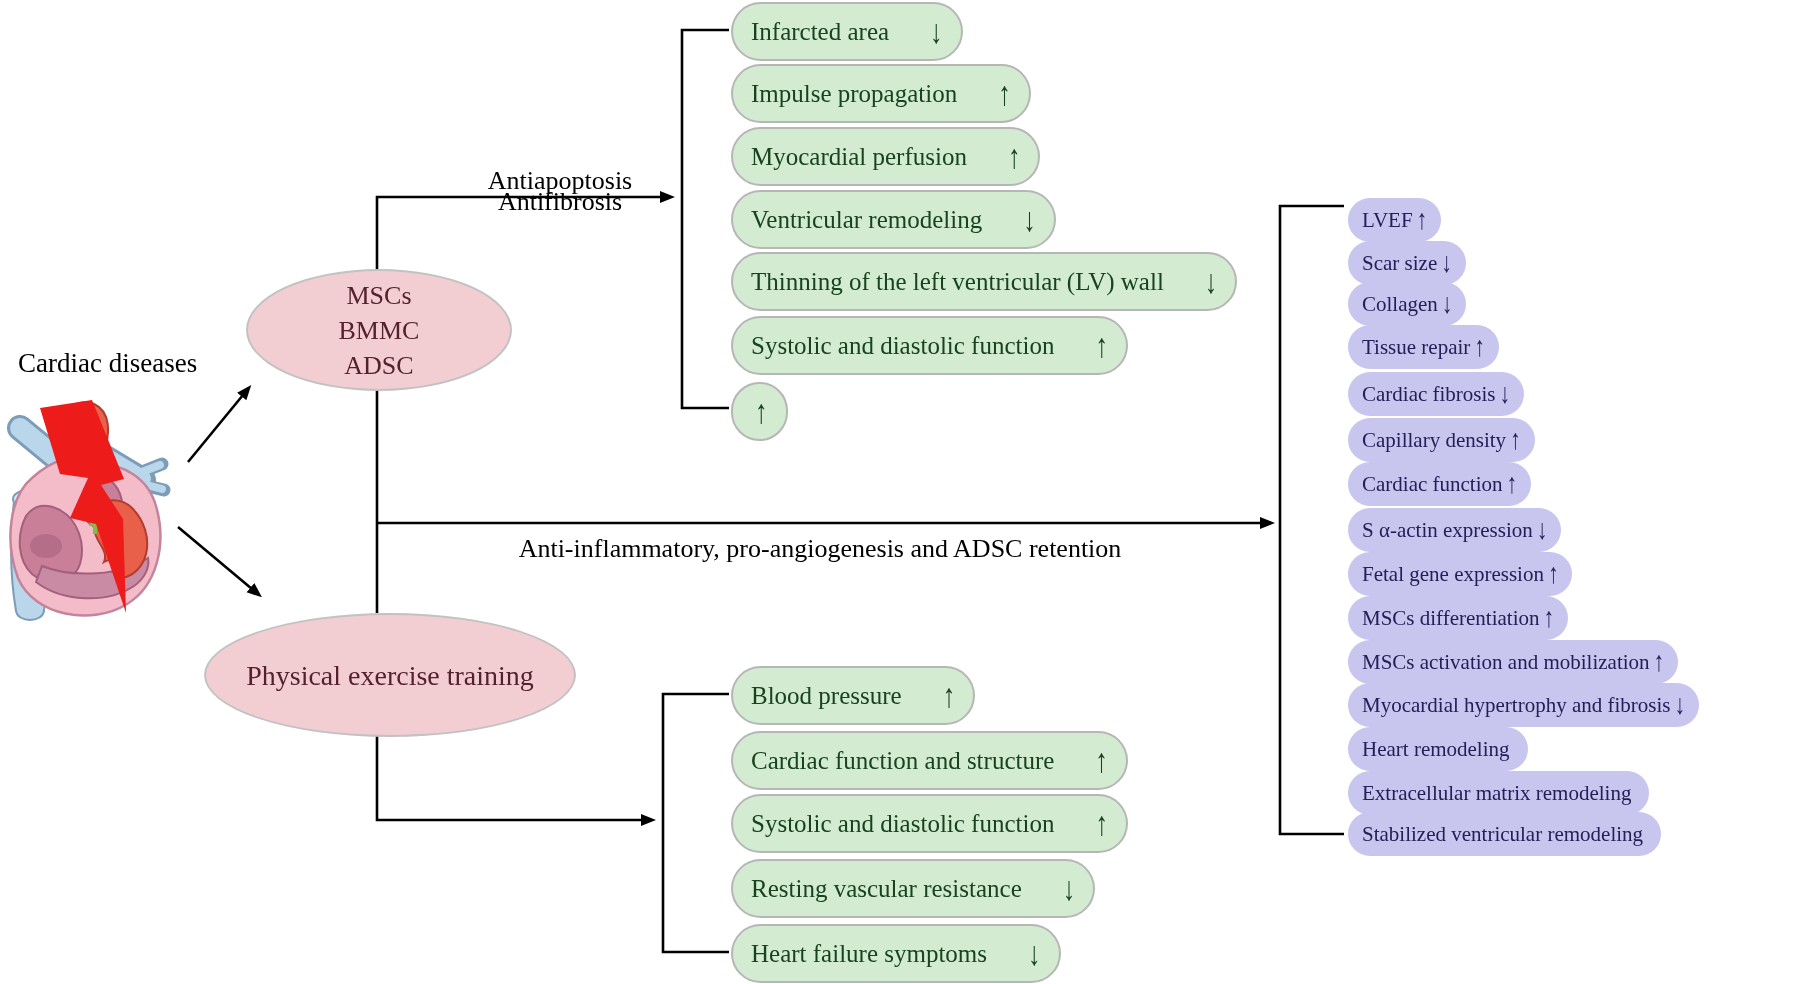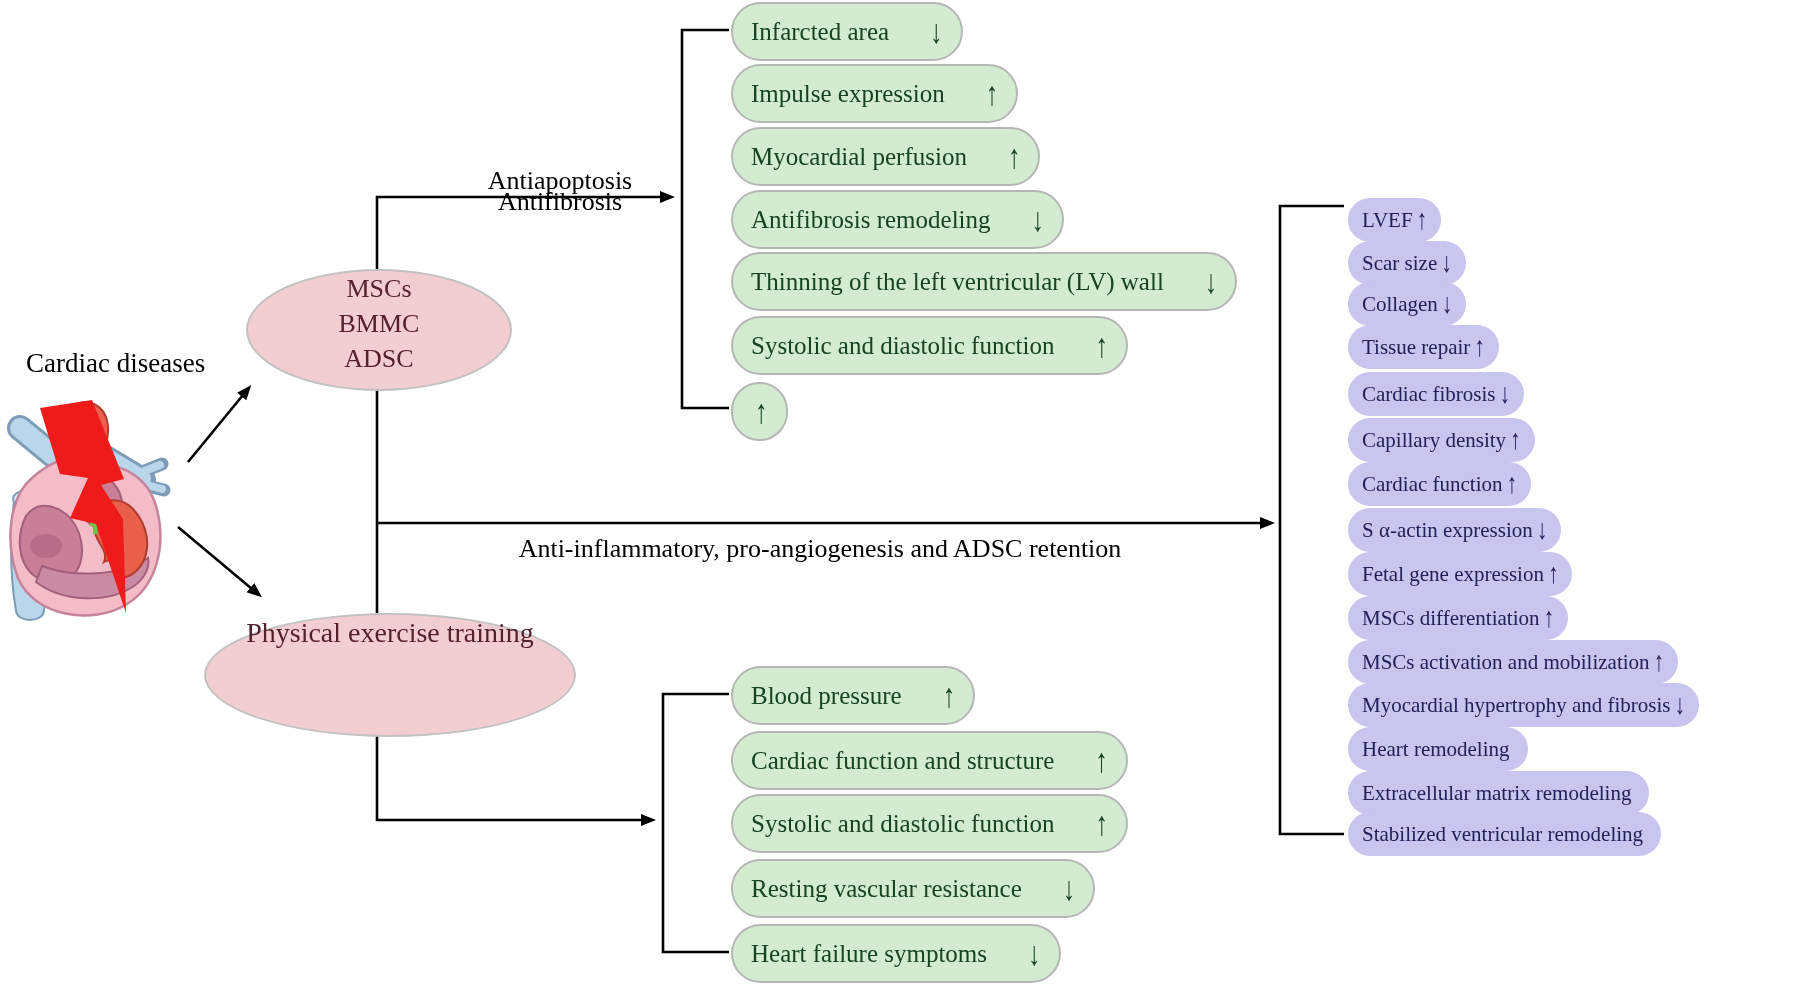--- a/index.html
+++ b/index.html
@@ -6,21 +6,21 @@
   .stage{
     position:relative;width:1801px;height:984px;background:#ffffff;overflow:hidden;
     font-family:"Liberation Serif", serif;color:#000;
   }
   .abs{position:absolute;}
   svg.connectors{position:absolute;left:0;top:0;}
   
   .node{
     position:absolute;border-radius:50%;
     background:var(--ellipse_fill);border:2px solid var(--ellipse_border);
-    display:flex;flex-direction:column;align-items:center;
+    display:flex;flex-direction:column;align-items:center;justify-content:center;
     color:var(--ellipse_text);text-align:center;
   }
   .node .nline{line-height:35px;}
   
   .group{position:absolute;left:0;top:0;}
   .pill{
     position:absolute;left:0;display:flex;align-items:center;justify-content:center;
     border-radius:999px;white-space:nowrap;
   }
   .pill.g{
@@ -85,21 +85,21 @@
       <path d="M377,270 L377,197 L662,197" marker-end="url(#ah)"></path>
       <path d="M377,387 L377,613"></path>
       <path d="M377,523 L1262,523" marker-end="url(#ah)"></path>
       <path d="M377,733 L377,820 L643,820" marker-end="url(#ah)"></path>
       <path d="M729,30 L682,30 L682,408 L729,408"></path>
       <path d="M729,694 L663,694 L663,952 L729,952"></path>
       <path d="M1344,206 L1280,206 L1280,834 L1344,834"></path>
     </g>
   </svg>
 
-  <div class="flabel" style="left:26px;top:348px;font-size:27px;">Cardiac diseases</div>
+  <div class="flabel" style="left:18px;top:348px;font-size:27px;">Cardiac diseases</div>
 
   <div class="node" style="left:246px;top:269px;width:262px;height:118px;font-size:26px;">
     <span class="nline">MSCs</span>
     <span class="nline">BMMC</span>
     <span class="nline">ADSC</span>
   </div>
 
   <div class="node" style="left:204px;top:613px;width:368px;height:120px;font-size:28px;">
     <span class="nline">Physical exercise training</span>
   </div>
@@ -108,29 +108,29 @@
   <div class="flabel centered" style="left:560px;top:187px;font-size:26px;">Antifibrosis</div>
 
   <div class="flabel centered" style="left:820px;top:534px;font-size:26px;">Anti-inflammatory, pro-angiogenesis and ADSC retention</div>
 
   <div class="group" style="left:731px;">
     <div class="pill g" style="top:2px">
         <span>Infarcted area</span>
         <span class="dir">↓</span>
       </div>
     <div class="pill g" style="top:64px">
-        <span>Impulse expression</span>
+        <span>Impulse propagation</span>
         <span class="dir">↑</span>
       </div>
     <div class="pill g" style="top:127px">
         <span>Myocardial perfusion</span>
         <span class="dir">↑</span>
       </div>
     <div class="pill g" style="top:190px">
-        <span>Antifibrosis remodeling</span>
+        <span>Ventricular remodeling</span>
         <span class="dir">↓</span>
       </div>
     <div class="pill g" style="top:252px">
         <span>Thinning of the left ventricular (LV) wall</span>
         <span class="dir">↓</span>
       </div>
     <div class="pill g" style="top:316px">
         <span>Systolic and diastolic function</span>
         <span class="dir">↑</span>
       </div>

